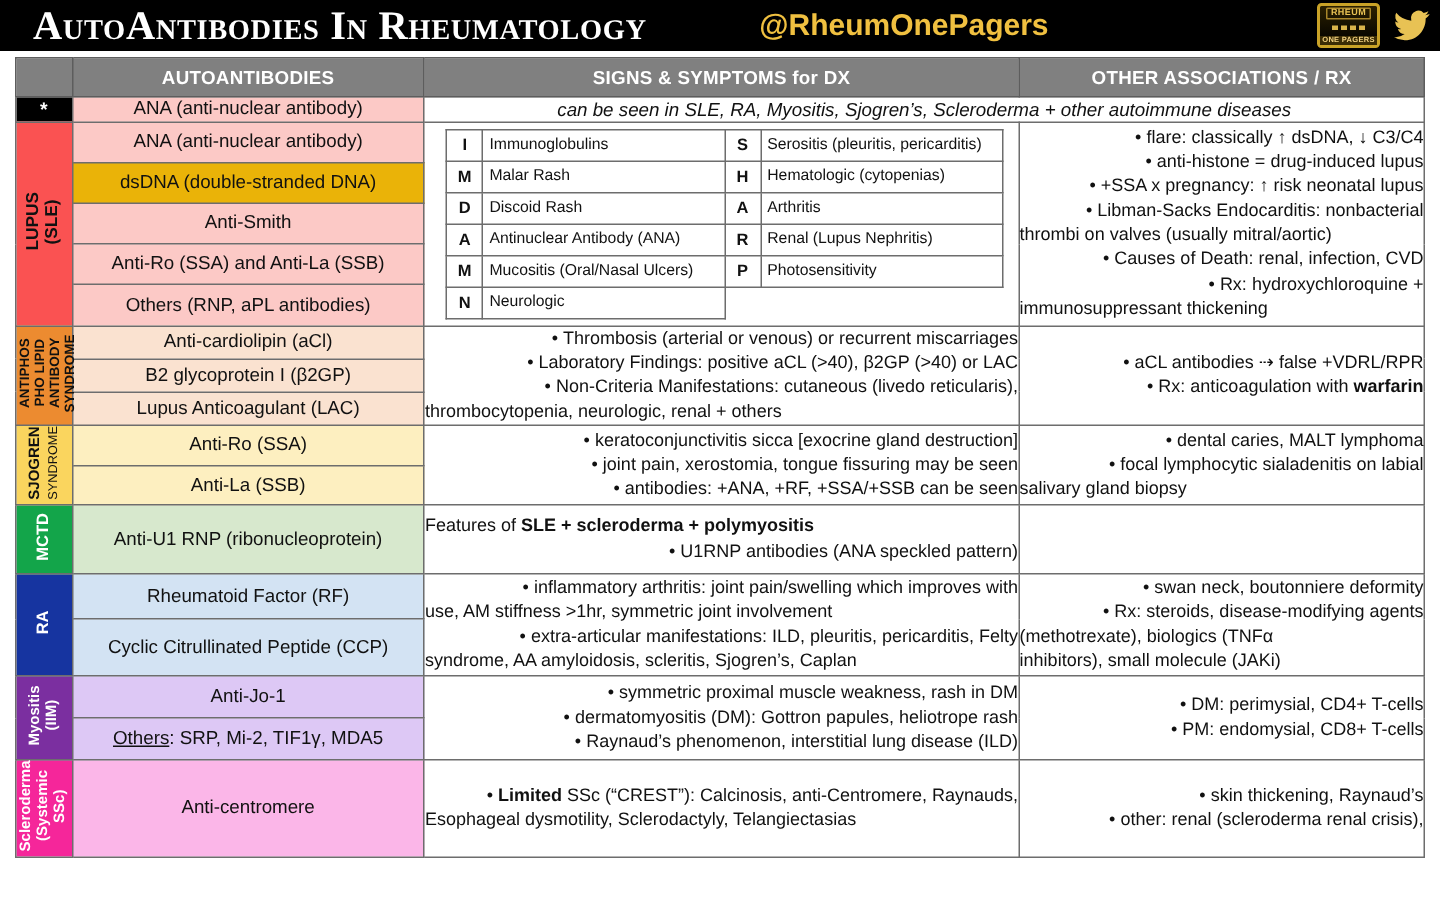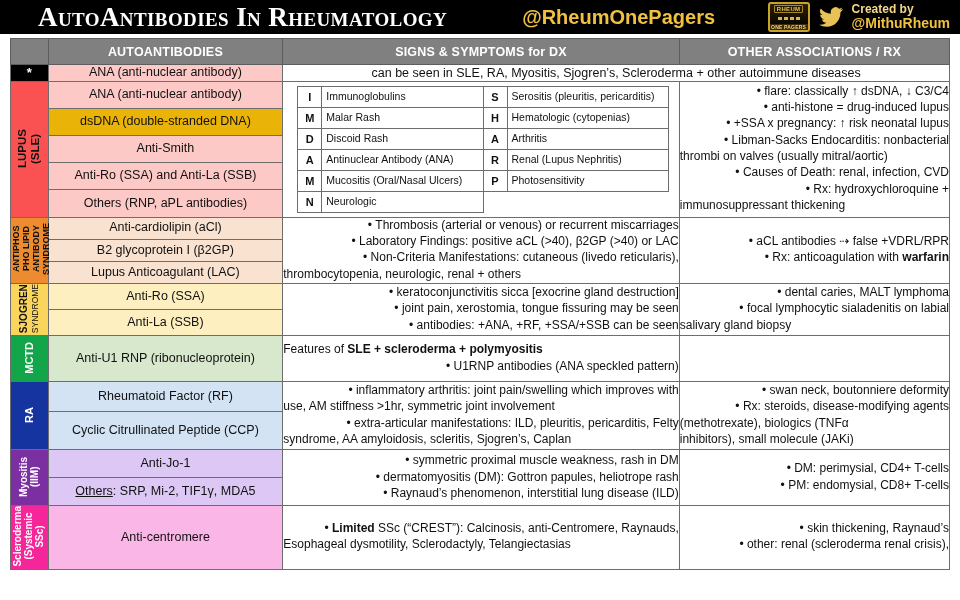--- a/index.html
+++ b/index.html
@@ -13,21 +13,20 @@
   #page { position: relative; width: 960px; height: 600px; background:#fff; }
 
   
   .titlebar {
     position: relative;
     height: 34px;
     background: #000000;
     display: flex;
     align-items: center;
     overflow: hidden;
-    padding-left: 16px;
   }
   .title-main {
     color: #ffffff;
     font-family: "Liberation Serif", serif;
     font-variant: small-caps;
     font-weight: bold;
     font-size: 27px;
     letter-spacing: .4px;
     margin-left: 22px;
     white-space: nowrap;
@@ -149,20 +148,21 @@
   .noli { margin: 0 0 1px 0; }
   .cont { margin: 0 0 1px 0; }
   b { font-weight: bold; }
 
   
   td.ana-banner {
     background: #ffffff;
     text-align: center;
     font-size: 12.5px;
     padding: 6px 4px;
+    font-style: italic;
   }
   td.star {
     background: #000000;
     color: #ffffff;
     text-align: center;
     font-weight: bold;
     font-size: 13px;
   }
 
   
@@ -206,24 +206,20 @@
             <i></i>
             <i></i>
             <i></i>
             <i></i>
           </span>
         <span class="lb-bot">ONE PAGERS</span>
       </div>
       <svg class="twitter-bird" viewBox="0 0 24 24">
         <path fill="#e8c254" d="M23 4.9c-.8.4-1.7.6-2.6.8a4.5 4.5 0 0 0 2-2.5c-.9.5-1.9.9-2.9 1.1A4.5 4.5 0 0 0 11.8 8c0 .4 0 .7.1 1A12.8 12.8 0 0 1 2.6 4.2a4.5 4.5 0 0 0 1.4 6 4.4 4.4 0 0 1-2-.6v.1c0 2.2 1.5 4 3.6 4.4a4.5 4.5 0 0 1-2 .1 4.5 4.5 0 0 0 4.2 3.1A9 9 0 0 1 1 19.1a12.7 12.7 0 0 0 6.9 2c8.3 0 12.8-6.9 12.8-12.8v-.6c.9-.6 1.7-1.4 2.3-2.3z"></path>
       </svg>
-      <div class="created-wrap">
-        <span class="created-by">Created by</span>
-        <span class="created-handle">@MithuRheum</span>
-      </div>
     </div>
   </div>
 
   <table class="grid">
     <colgroup>
       <col class="c-tag">
         <col class="c-ab">
         <col class="c-sx">
         <col class="c-other">
     </colgroup>

